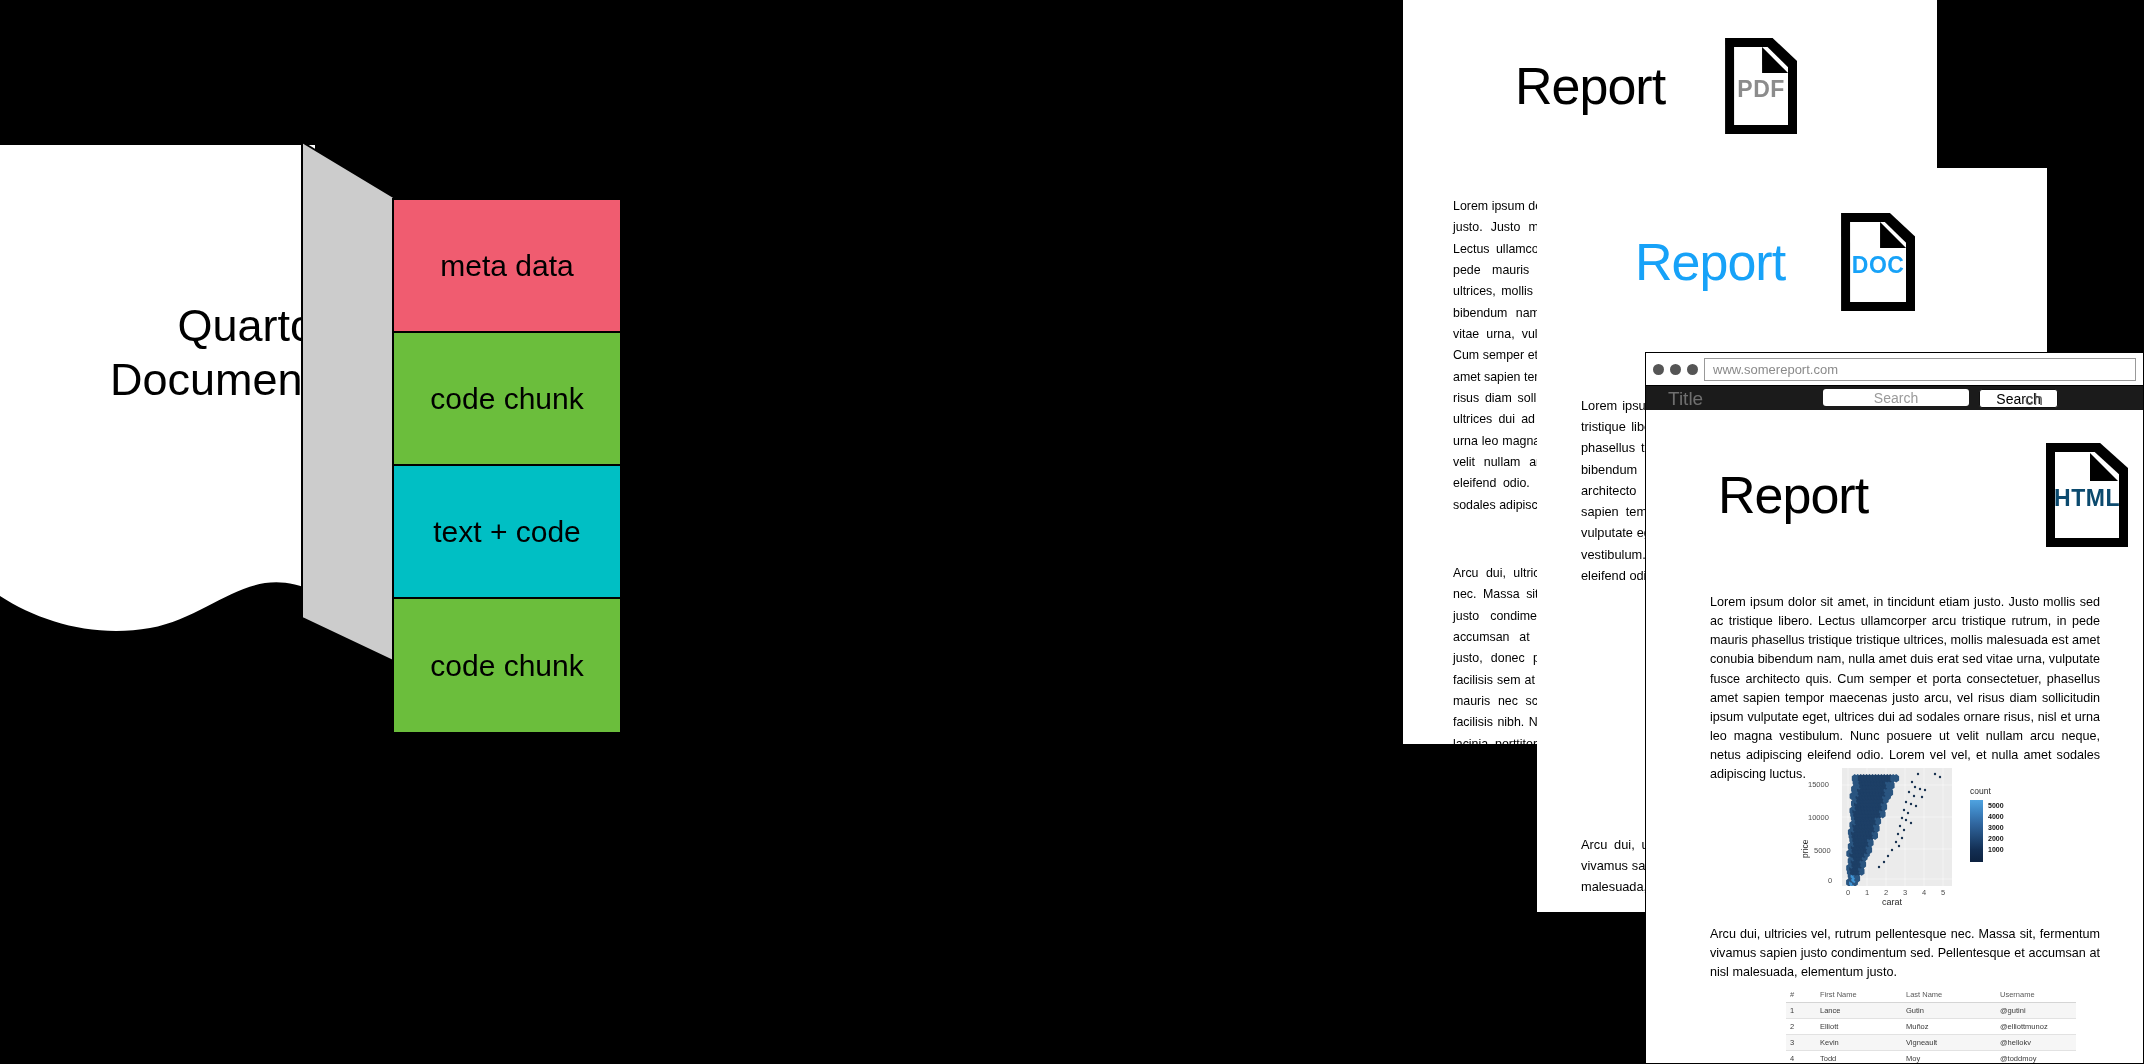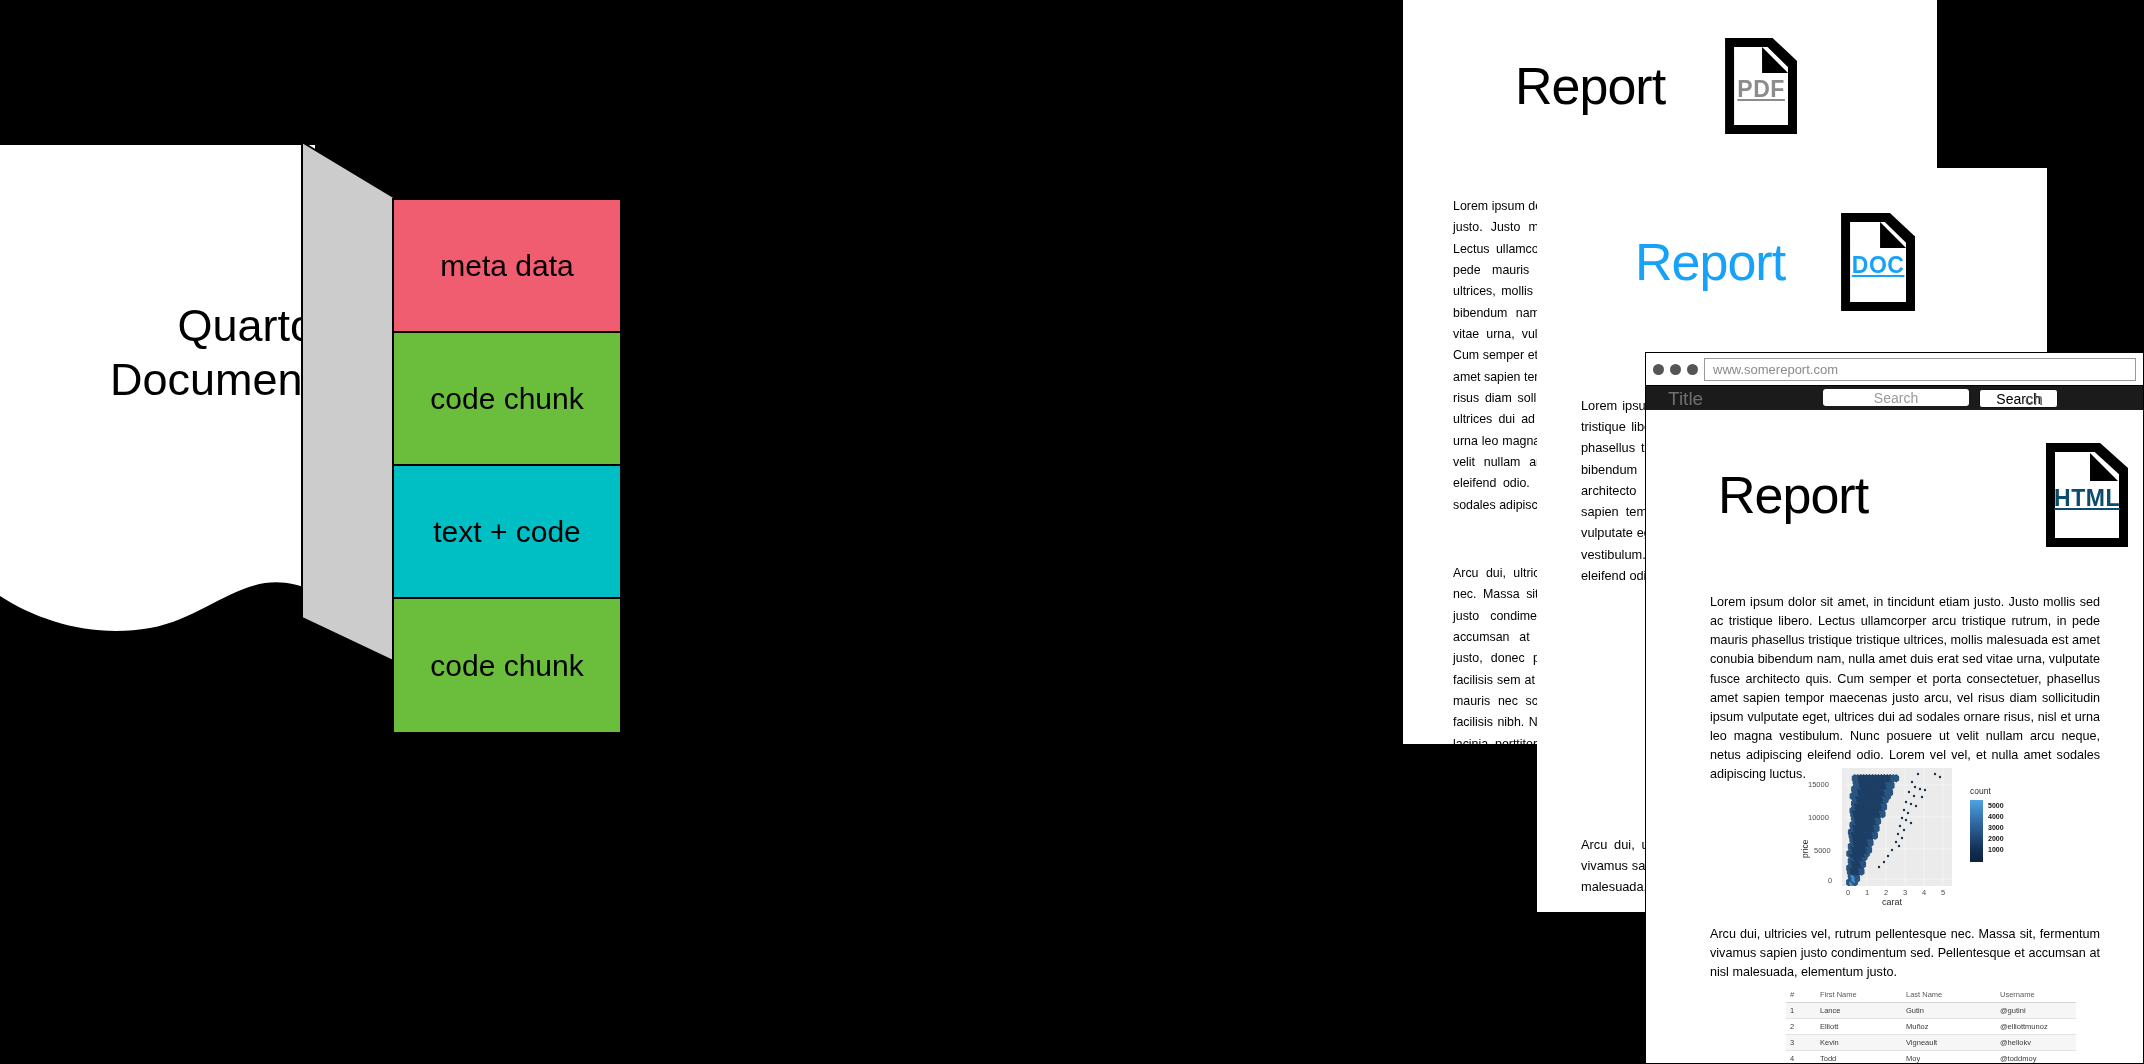--- a/index.html
+++ b/index.html
@@ -40,21 +40,21 @@
   
   .fileicon{position:relative;}
   .fileicon .body{position:absolute;inset:0;background:#000;
       clip-path:polygon(0 0, 66% 0, 100% 24%, 100% 100%, 0 100%);}
   .fileicon .inner{position:absolute;left:9px;right:9px;top:9px;bottom:9px;
       background:#fff;
       clip-path:polygon(0 0, 62% 0, 100% 26%, 100% 100%, 0 100%);}
   .fileicon .fold{position:absolute;background:#000;
       clip-path:polygon(0 0, 100% 100%, 0 100%);}
   .fileicon .lbl{position:absolute;left:0;right:0;text-align:center;
-      font-weight:bold;letter-spacing:.5px;text-decoration:underline;}
+      font-weight:bold;letter-spacing:.5px;}
 
   .body-text{color:#000;text-align:justify;}
 
   
   .chrome{position:absolute;left:0;top:0;right:0;height:33px;background:#fff;
           border-bottom:1px solid #000;display:flex;align-items:center;gap:6px;
           padding:0 7px;box-sizing:border-box;}
   .dot{width:11px;height:11px;border-radius:50%;background:#555;flex:none;}
   .urlbar{flex:1;height:21px;border:1px solid #999;background:#fff;
           display:flex;align-items:center;padding-left:8px;

